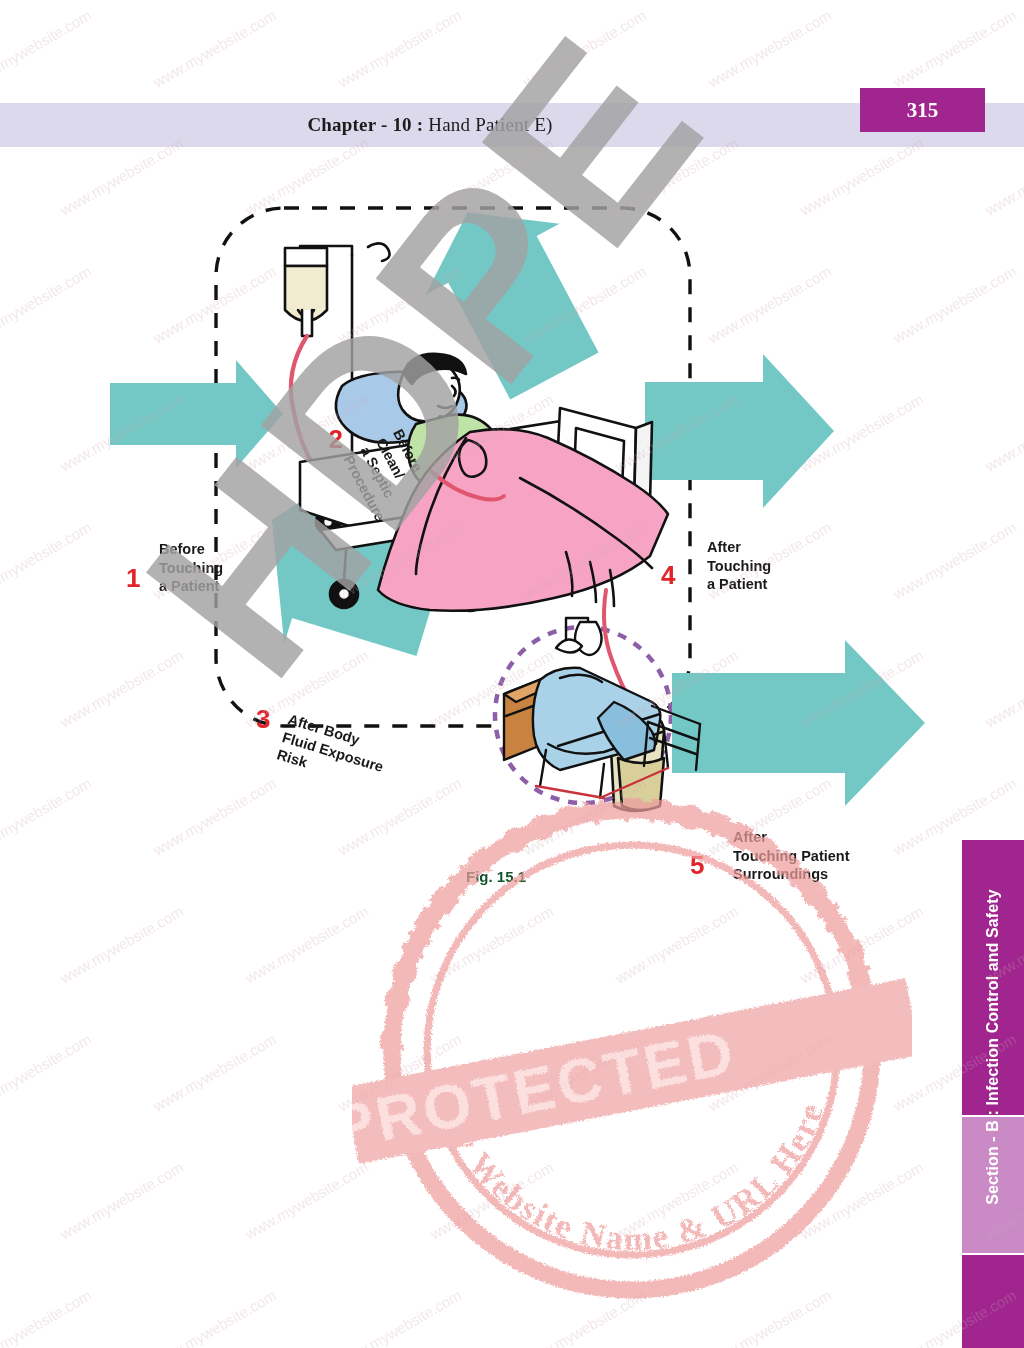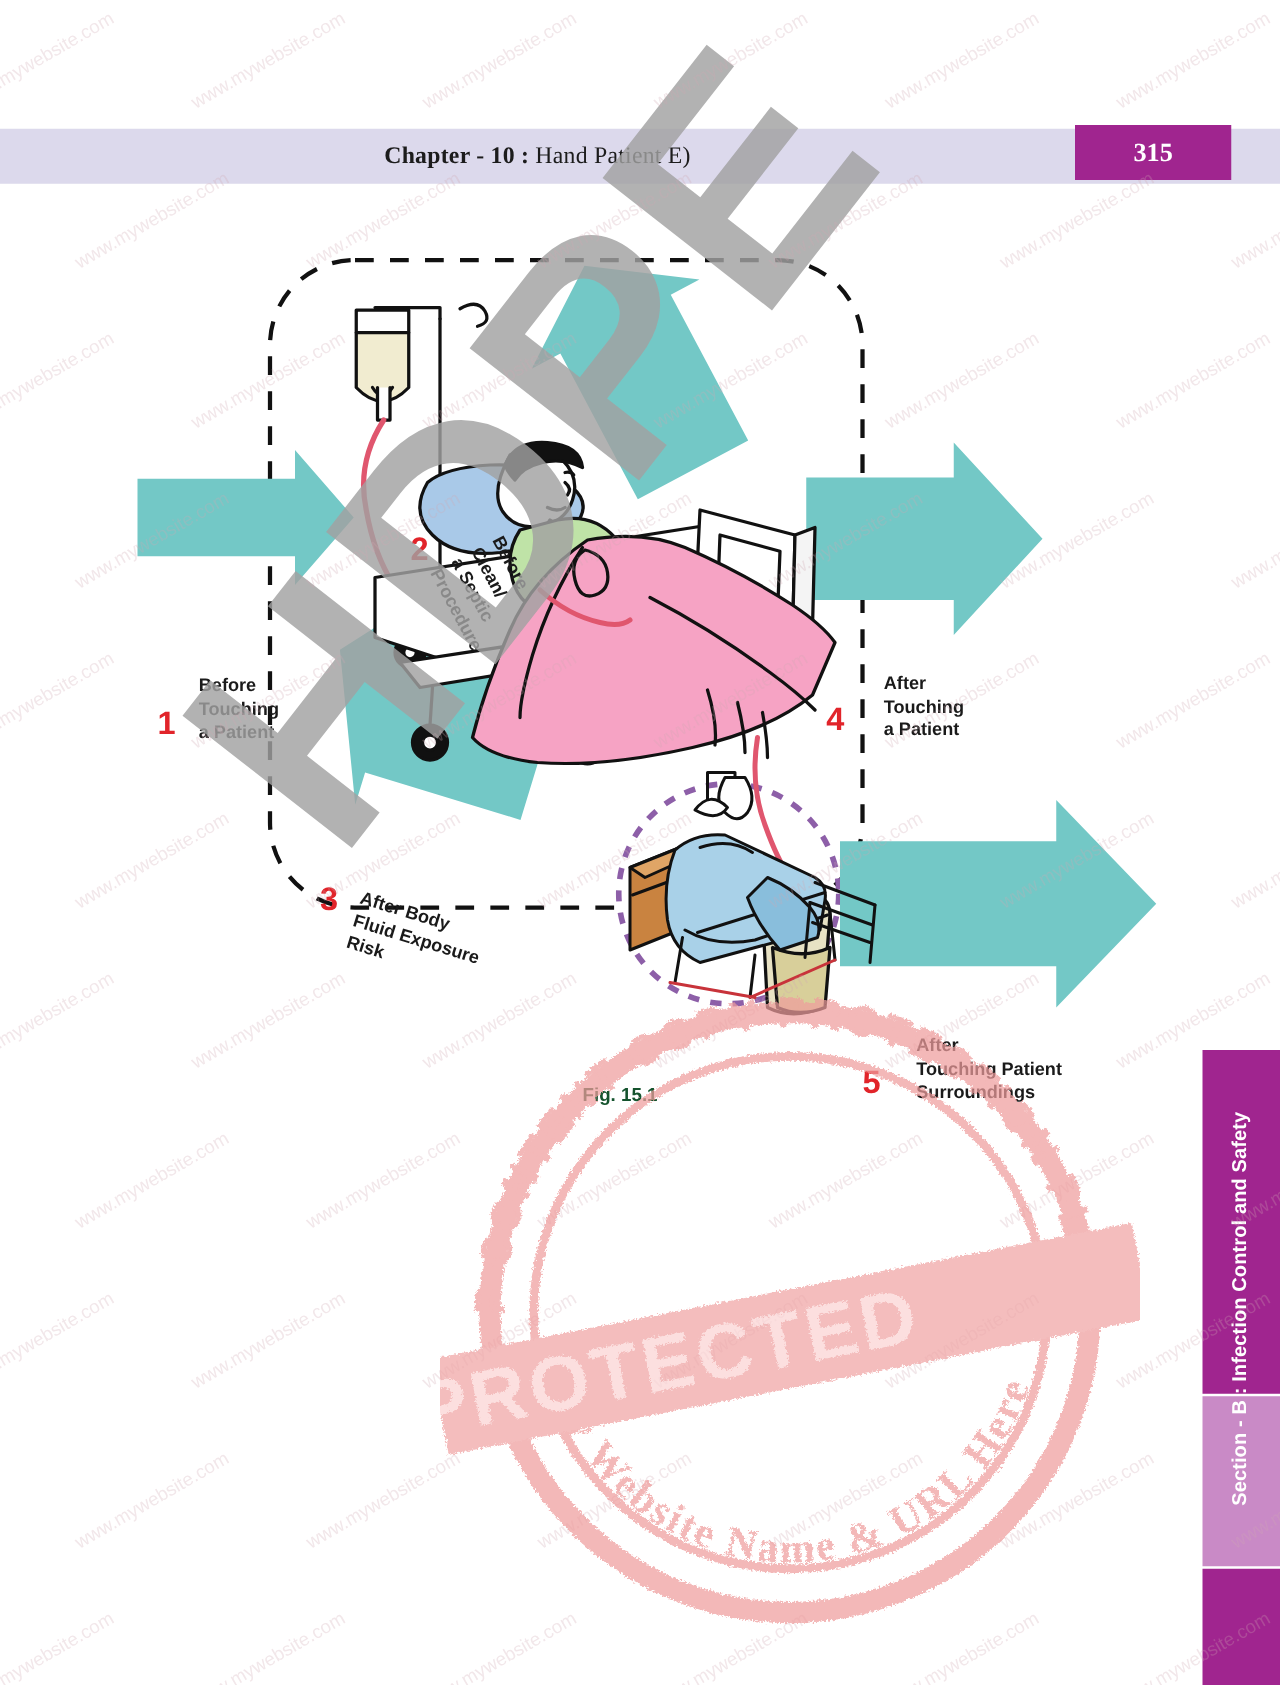--- a/index.html
+++ b/index.html
@@ -18,21 +18,21 @@
     background:#dcd9ec;
   }
   .header-title {
     position:absolute; left:0; top:103px; width:860px; height:44px;
     display:flex; align-items:center; justify-content:center;
     font-family:"Liberation Serif", serif; font-size:19px; color:#1c1c1c;
     letter-spacing:.2px; white-space:pre;
   }
   .header-title b { font-weight:bold; }
   .page-number-box {
-    position:absolute; left:860px; top:100px; width:125px; height:44px;
+    position:absolute; left:860px; top:88px; width:125px; height:44px;
     background:#a0258f; display:flex; align-items:center; justify-content:center;
   }
   .page-number-box span {
     color:#ffffff; font-weight:bold; font-size:21px;
     font-family:"Liberation Serif", serif;
   }
 
   
   .side-tab-upper {
     position:absolute; right:0; top:840px; width:62px; height:275px;

